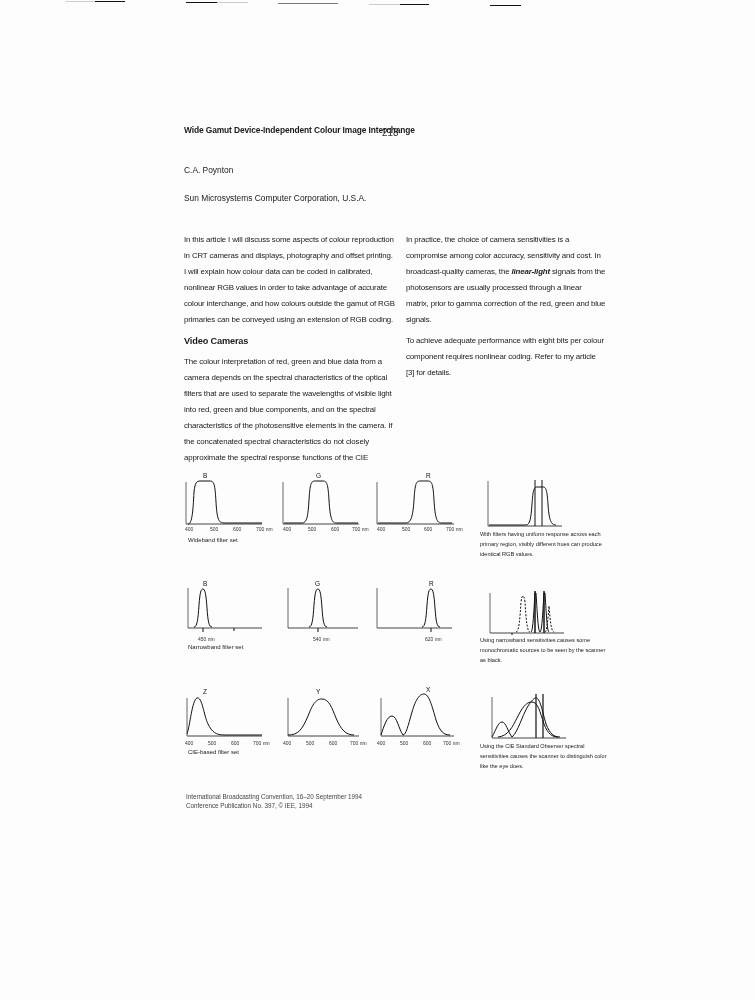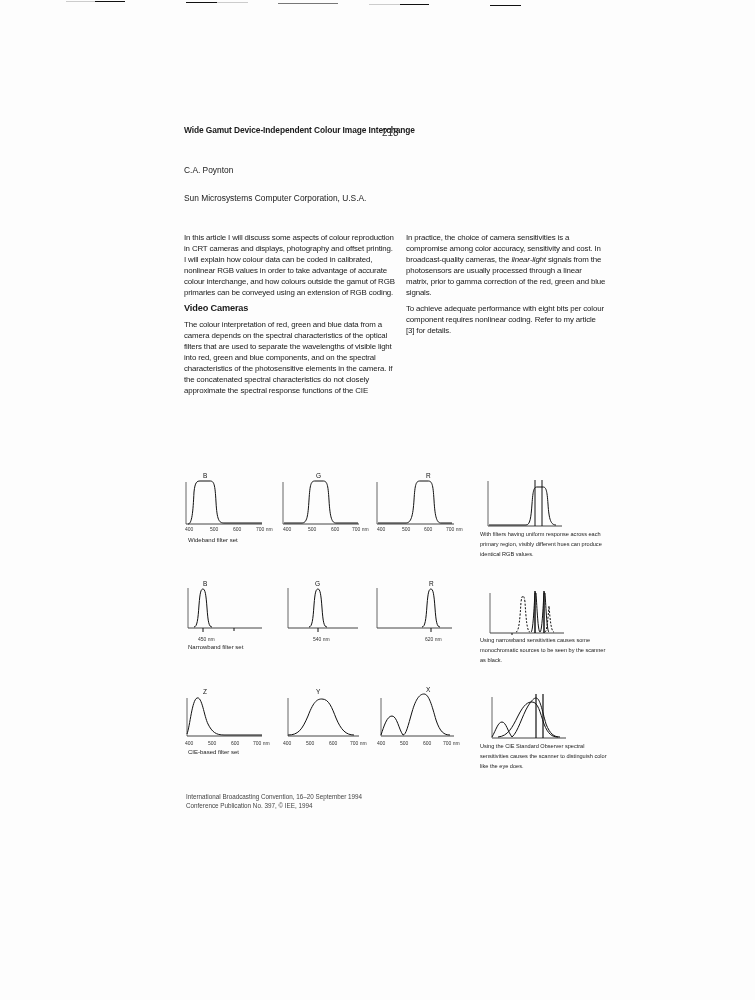--- a/index.html
+++ b/index.html
@@ -4,26 +4,26 @@
 <style>
   html, body { margin:0; padding:0; }
   body { width:755px; height:1000px; background:#fdfdfd; position:relative; overflow:hidden;
          font-family:"Liberation Sans", sans-serif; color:#1a1a1a; }
   .edge { position:absolute; top:1px; height:1px; }
   .abs { position:absolute; }
   .pagenum { left:382px; top:86px; font-size:10px; color:#333;margin-top:41px; }
   .title { left:184px; top:125px; font-size:8.4px; font-weight:bold; letter-spacing:-0.1px; }
   .author { left:184px; top:165px; font-size:8.4px; }
   .affil { left:184px; top:193px; font-size:8.4px; }
-  .col { position:absolute; font-size:7.9px; line-height:11px; letter-spacing:-0.15px; }
+  .col { position:absolute; font-size:7.9px; line-height:16px; letter-spacing:-0.15px; }
   .col p { margin:0 0 5px 0; }
   .col h3 { margin:1px 0 5px 0; font-size:9.2px; font-weight:bold; }
   .col1 { left:184px; top:232px; width:212px; }
   .col2 { left:406px; top:232px; width:200px; }
-  em { font-style:italic; }
+  em { font-style:italic;font-weight:bold; }
   .fig { position:absolute; }
   .ftick { font-size:5px; color:#333; position:absolute; white-space:nowrap; }
   .cap-small { position:absolute; font-size:6px; line-height:10px; color:#222; }
   .cap-side { position:absolute; font-size:5.6px; line-height:10px; width:130px; color:#222; }
   .footer { left:186px; top:792px; font-size:6.3px; line-height:9px; color:#444; }
 </style>
 </head>
 <body>
 
 <div class="edge" style="left:66px;width:29px;background:#ccc;"></div>

